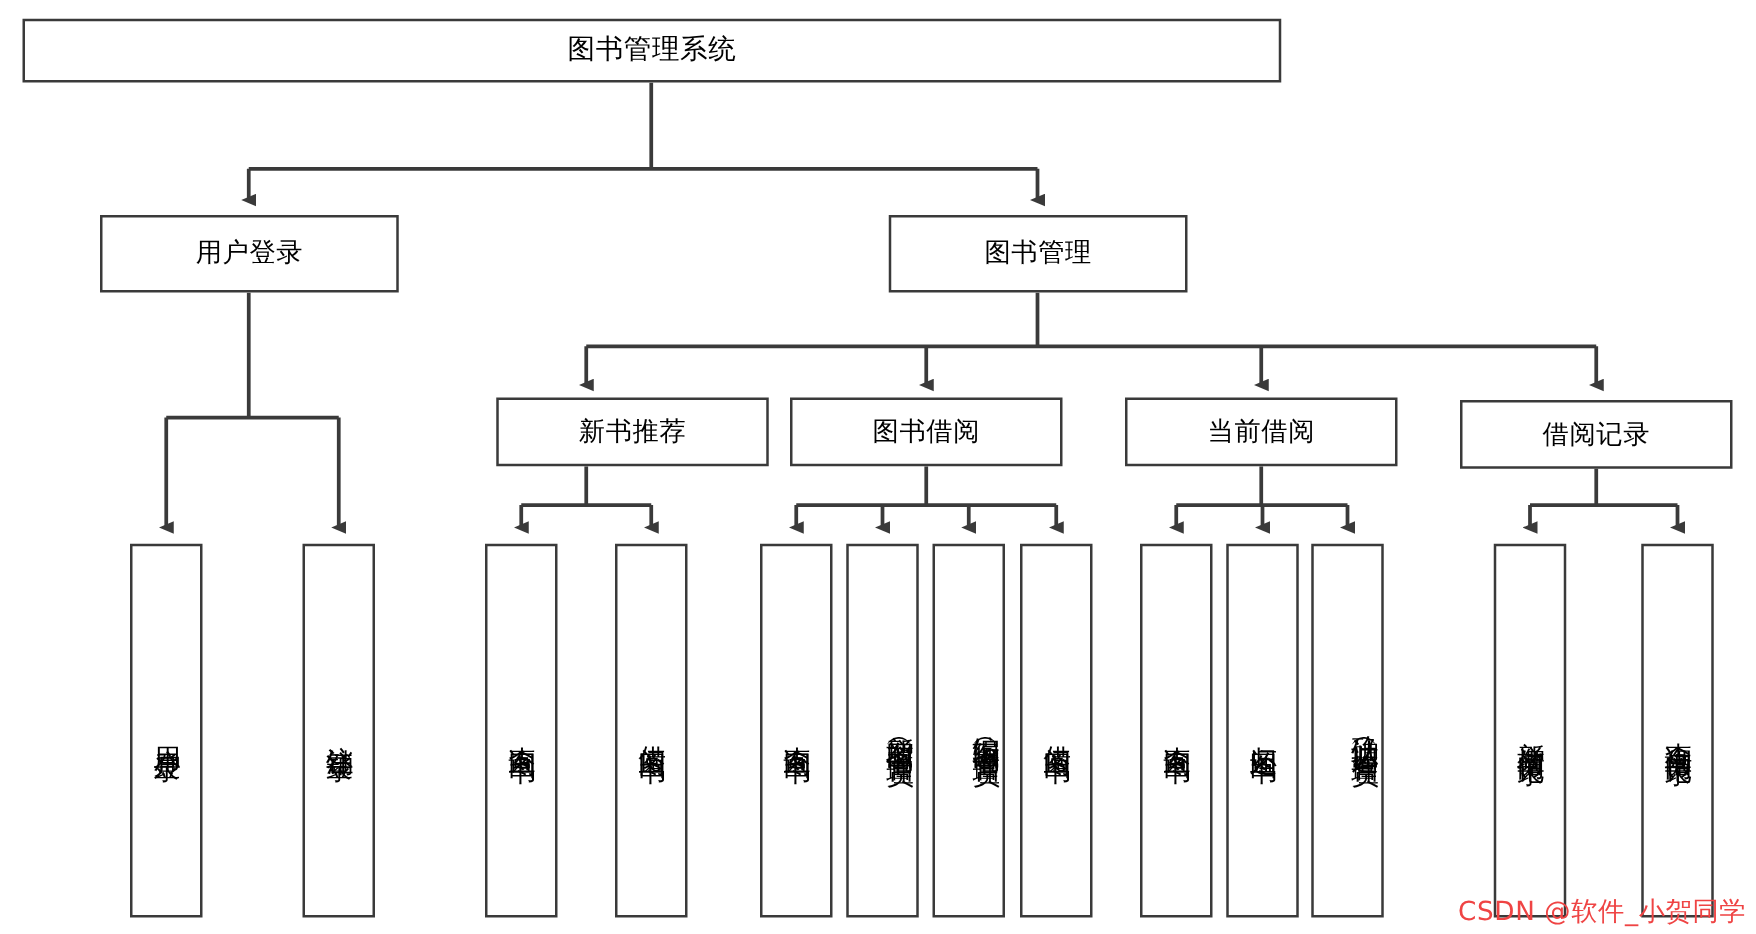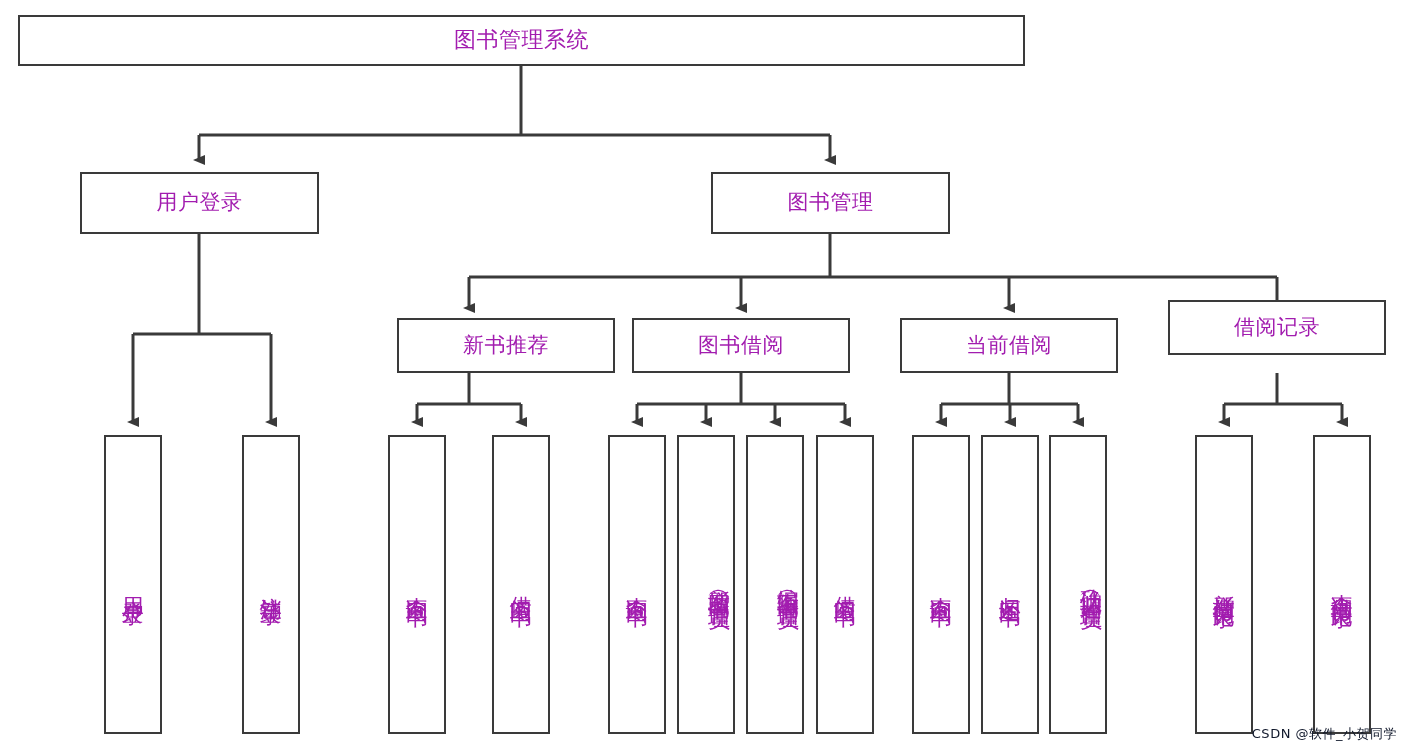--- a/index.html
+++ b/index.html
@@ -26,21 +26,21 @@
     height: 747px;
   }
   .node {
     position: absolute;
     box-sizing: border-box;
     border: 2px solid #3a3a3a;
     background: #ffffff;
     display: flex;
     align-items: center;
     justify-content: center;
-    color: #a21caf;
+    color: #000000;
   }
   .node.horiz {
     font-size: 21px;
     letter-spacing: 0.5px;
     line-height: 1.2;
     text-align: center;
   }
   .node.root {
     font-size: 22px;
   }
@@ -55,22 +55,22 @@
     justify-content: center;
     white-space: nowrap;
   }
   .node.vert.topal {
     align-items: flex-start;
   }
   .watermark {
     position: absolute;
     right: 8px;
     bottom: 4px;
-    font-size: 13px;
-    color: #0f172a;
+    font-size: 21px;
+    color: #ef4444;
     letter-spacing: 0.5px;
     white-space: nowrap;
     user-select: none;
     margin-top: 36px;
   }
 </style>
 </head>
 <body>
 
 <div id="diagram-root">
@@ -138,21 +138,21 @@
 
   <div class="node horiz" style="left:360px; top:318px; width:218px; height:55px;margin-left:37px;">
     <span>新书推荐</span>
   </div>
   <div class="node horiz" style="left:900px; top:318px; width:218px; height:55px;">
     <span>当前借阅</span>
   </div>
   <div class="node horiz" style="left:632px; top:318px; width:218px; height:55px;">
     <span>图书借阅</span>
   </div>
-  <div class="node horiz" style="left:1168px; top:300px; width:218px; height:55px;">
+  <div class="node horiz" style="left:1168px; top:320px; width:218px; height:55px;">
     <span>借阅记录</span>
   </div>
 
   <div class="node vert" style="left:104px; top:435px; width:58px; height:299px; align-items:center;">
     <span>用户登录</span>
   </div>
   <div class="node vert" style="left:242px; top:435px; width:58px; height:299px; align-items:center;">
     <span>注销登录</span>
   </div>
 

